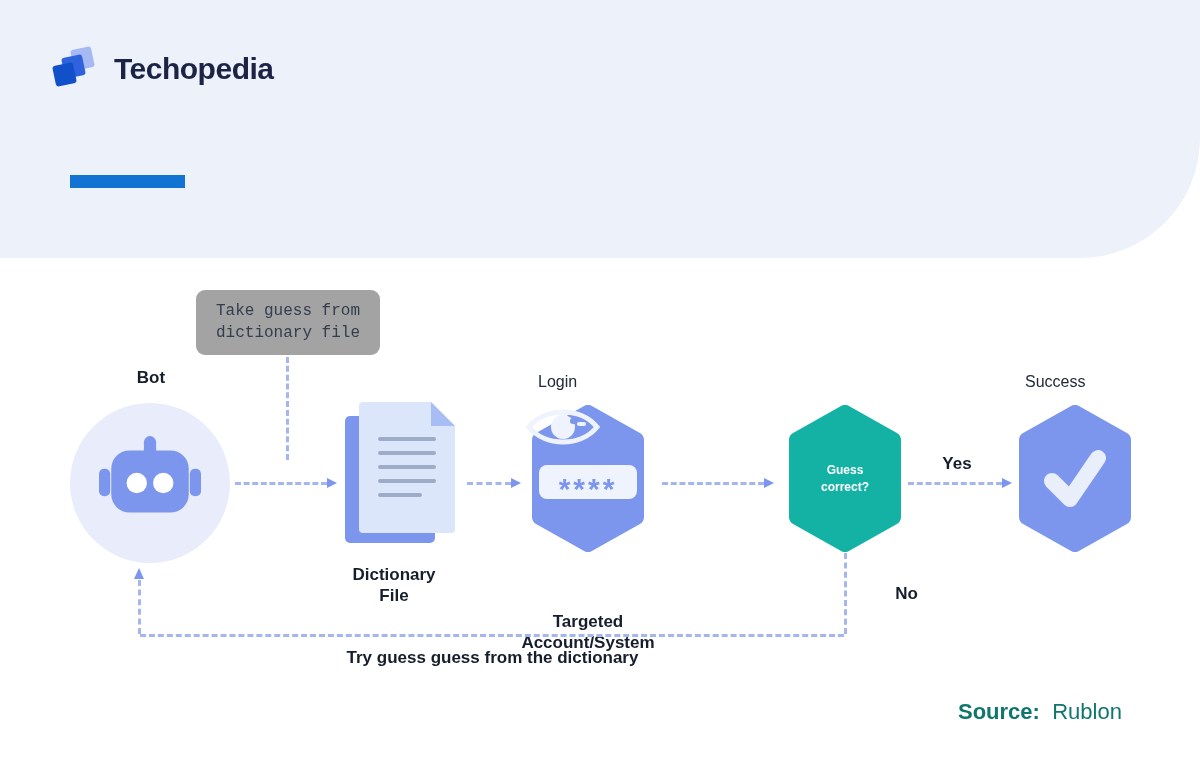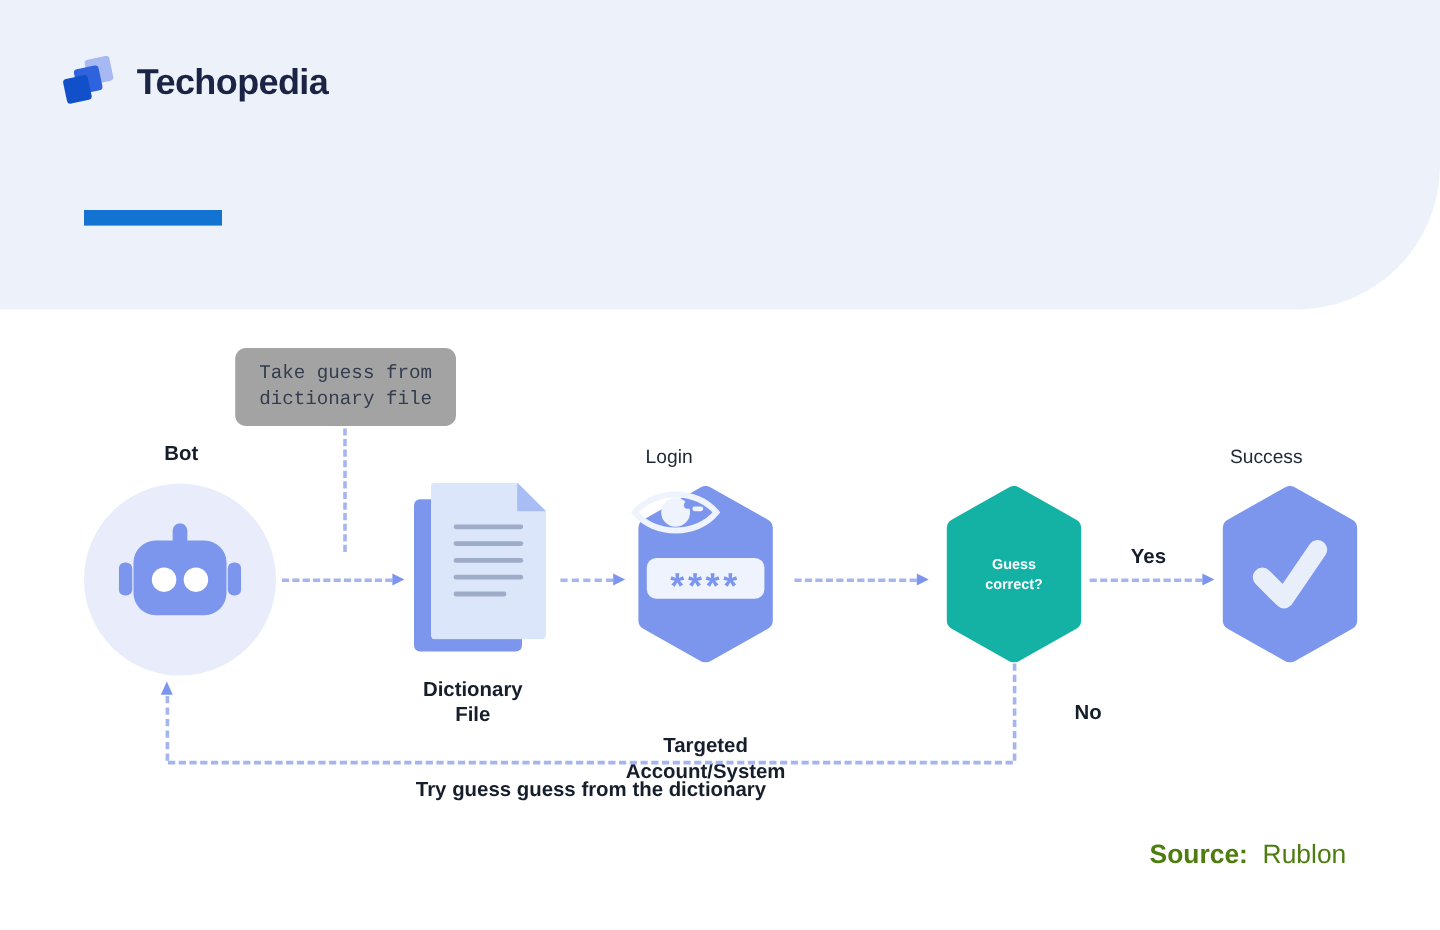--- a/index.html
+++ b/index.html
@@ -79,21 +79,21 @@
     width:98px;height:34px;background:#EEF3FD;border-radius:8px;margin-top:7px;
     display:flex;align-items:center;justify-content:center;overflow:hidden;
   }
   .pw-text{
     font-size:30px;font-weight:bold;color:#7D96ED;letter-spacing:3px;
     transform:translateY(7px);line-height:1;
   }
 
   
   .retry{position:absolute;left:270px;top:648px;width:445px;text-align:center;font-weight:bold;font-size:17px;color:#161D2B;}
-  .source{position:absolute;left:958px;top:699px;font-size:22px;color:#4d7c0f;}
+  .source{position:absolute;left:958px;top:699px;font-size:22px;color:#0f766e;}
   .source b{font-weight:bold;}
 </style>
 </head>
 <body>
 
 <div class="page">
 
   <div class="header">
     <div class="logo">
       <span>

